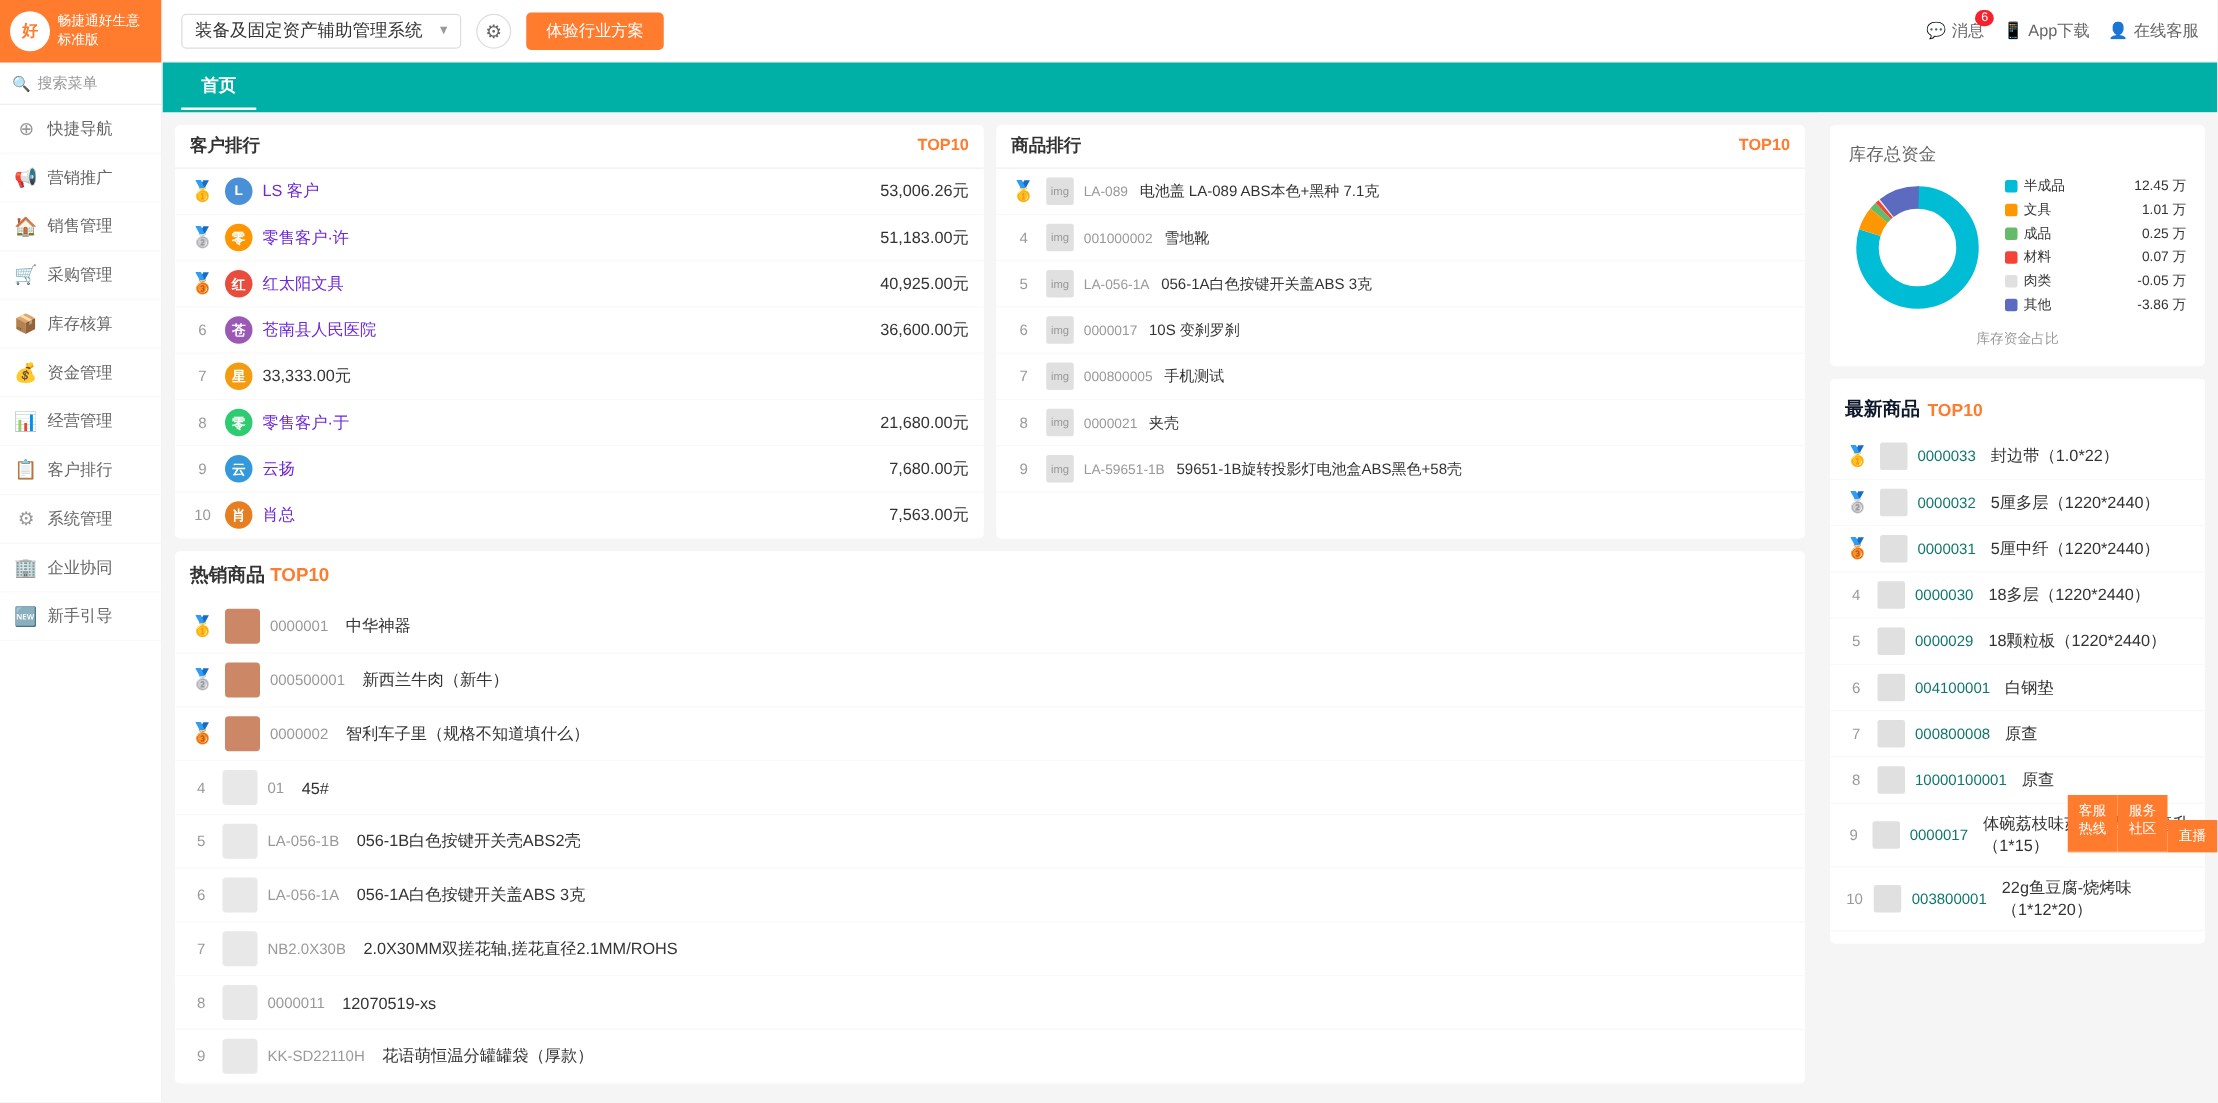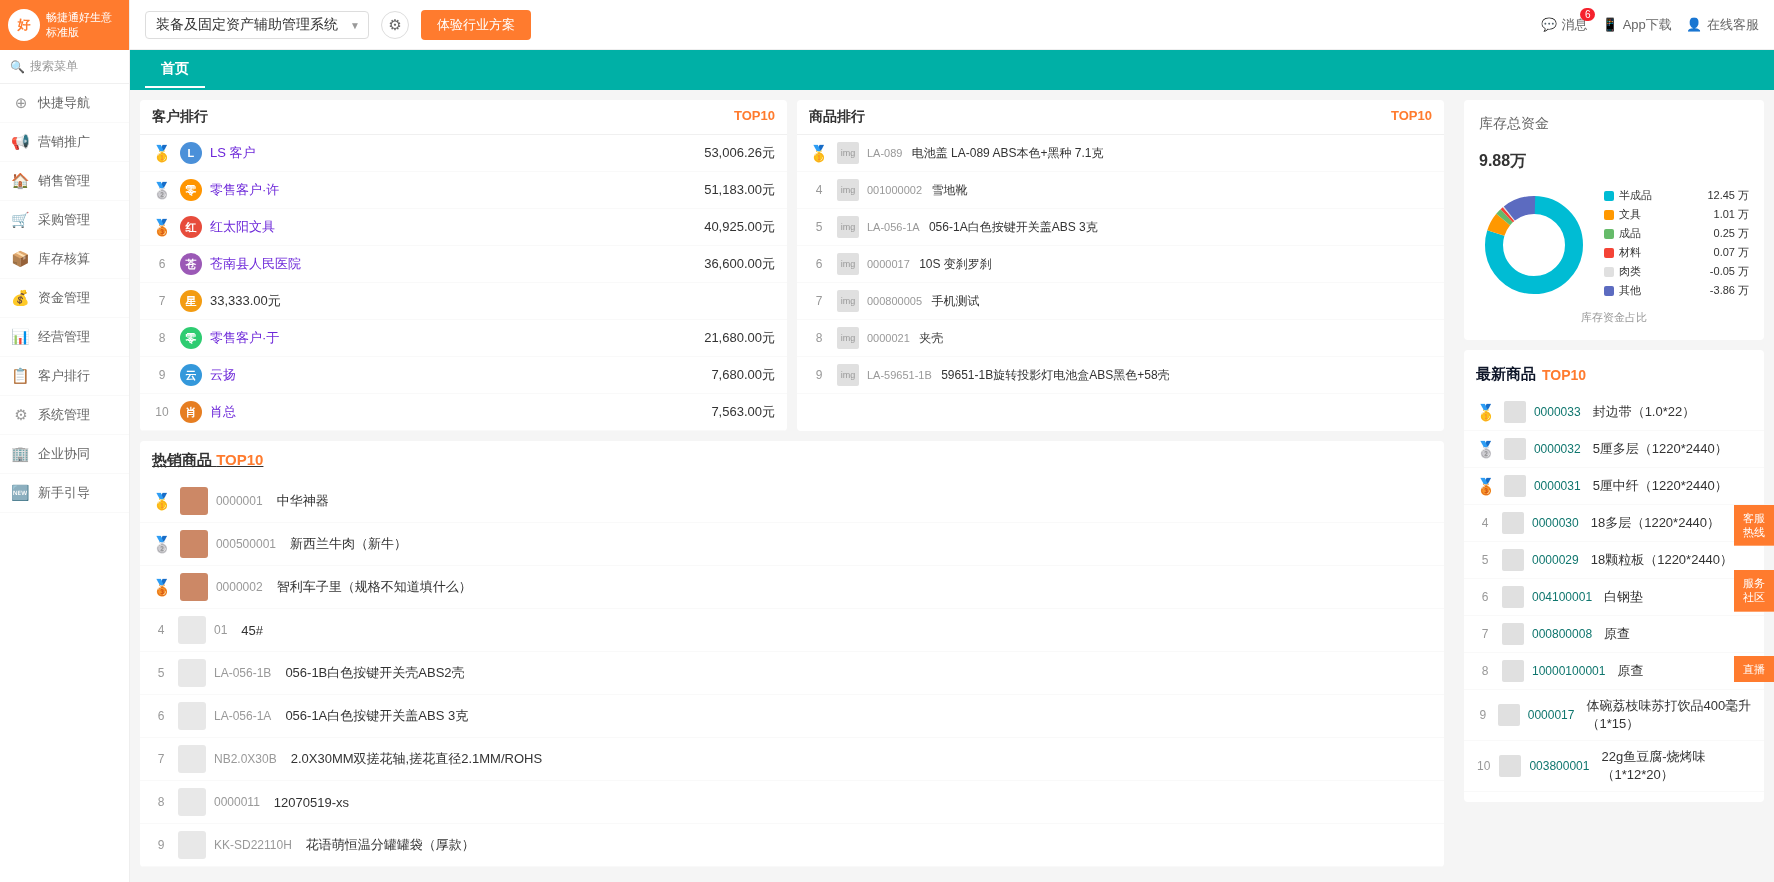--- a/index.html
+++ b/index.html
@@ -197,21 +197,21 @@
       font-size: 9px; color: #999;
       flex-shrink: 0;
     }
     .product-info { flex: 1; font-size: 12px; color: #333; }
     .product-code { color: #999; font-size: 11px; margin-right: 6px; }
 
     
     .hot-products-panel { }
     .hot-panel-header {
       padding: 10px 12px;
-      font-size: 15px; font-weight: bold; color: #333; text-decoration: underline;
+      font-size: 15px; font-weight: bold; color: #333;
     }
     .hot-product-row {
       display: flex; align-items: center;
       padding: 7px 12px;
       border-bottom: 1px solid #f9f9f9;
       gap: 8px;
     }
     .hot-rank { width: 18px; text-align: center; font-size: 12px; color: #999; }
     .hot-thumb {
       width: 28px; height: 28px;
@@ -304,22 +304,21 @@
     }
     .new-code { font-size: 12px; color: #0f766e; margin-right: 4px; }
     .new-name { font-size: 13px; color: #333; }
 
     
     .float-btns {
       position: fixed;
       right: 0;
       bottom: 200px;
       display: flex;
-      flex-direction: column;
-      gap: 24px;
+      flex-direction: row;
     }
     .float-btn {
       width: 40px;
       padding: 6px 4px;
       background: #ff7b2e;
       color: #fff;
       font-size: 11px;
       text-align: center;
       cursor: pointer;
       border-bottom: 1px solid rgba(255,255,255,0.3);
@@ -612,23 +611,20 @@
     <span class="hot-name">花语萌恒温分罐罐袋（厚款）</span>
             </div>
           </div>
       </div>
     </div>
 
     <div class="right-sidebar">
 
       <div class="inventory-panel">
         <div class="inventory-title">库存总资金</div>
-        <div class="inventory-amount">
-          <span>9.88</span><span>万</span>
-        </div>
         <div class="donut-container">
           <div class="donut-chart">
             <svg viewBox="0 0 110 110" width="110" height="110">
 
               <circle cx="55" cy="55" r="40" fill="none" stroke="#00bcd4" stroke-width="18" stroke-dasharray="200.4 56.4" stroke-dashoffset="0" transform="rotate(-90 55 55)"></circle>
               <circle cx="55" cy="55" r="40" fill="none" stroke="#ff9800" stroke-width="18" stroke-dasharray="15.4 241.4" stroke-dashoffset="-200.4" transform="rotate(-90 55 55)"></circle>
               <circle cx="55" cy="55" r="40" fill="none" stroke="#66bb6a" stroke-width="18" stroke-dasharray="5.1 251.7" stroke-dashoffset="-215.8" transform="rotate(-90 55 55)"></circle>
               <circle cx="55" cy="55" r="40" fill="none" stroke="#f44336" stroke-width="18" stroke-dasharray="2.5 254.3" stroke-dashoffset="-220.9" transform="rotate(-90 55 55)"></circle>
               <circle cx="55" cy="55" r="40" fill="none" stroke="#e0e0e0" stroke-width="18" stroke-dasharray="1 255.8" stroke-dashoffset="-223.4" transform="rotate(-90 55 55)"></circle>
               <circle cx="55" cy="55" r="40" fill="none" stroke="#5c6bc0" stroke-width="18" stroke-dasharray="33.4 223.4" stroke-dashoffset="-224.4" transform="rotate(-90 55 55)"></circle>

